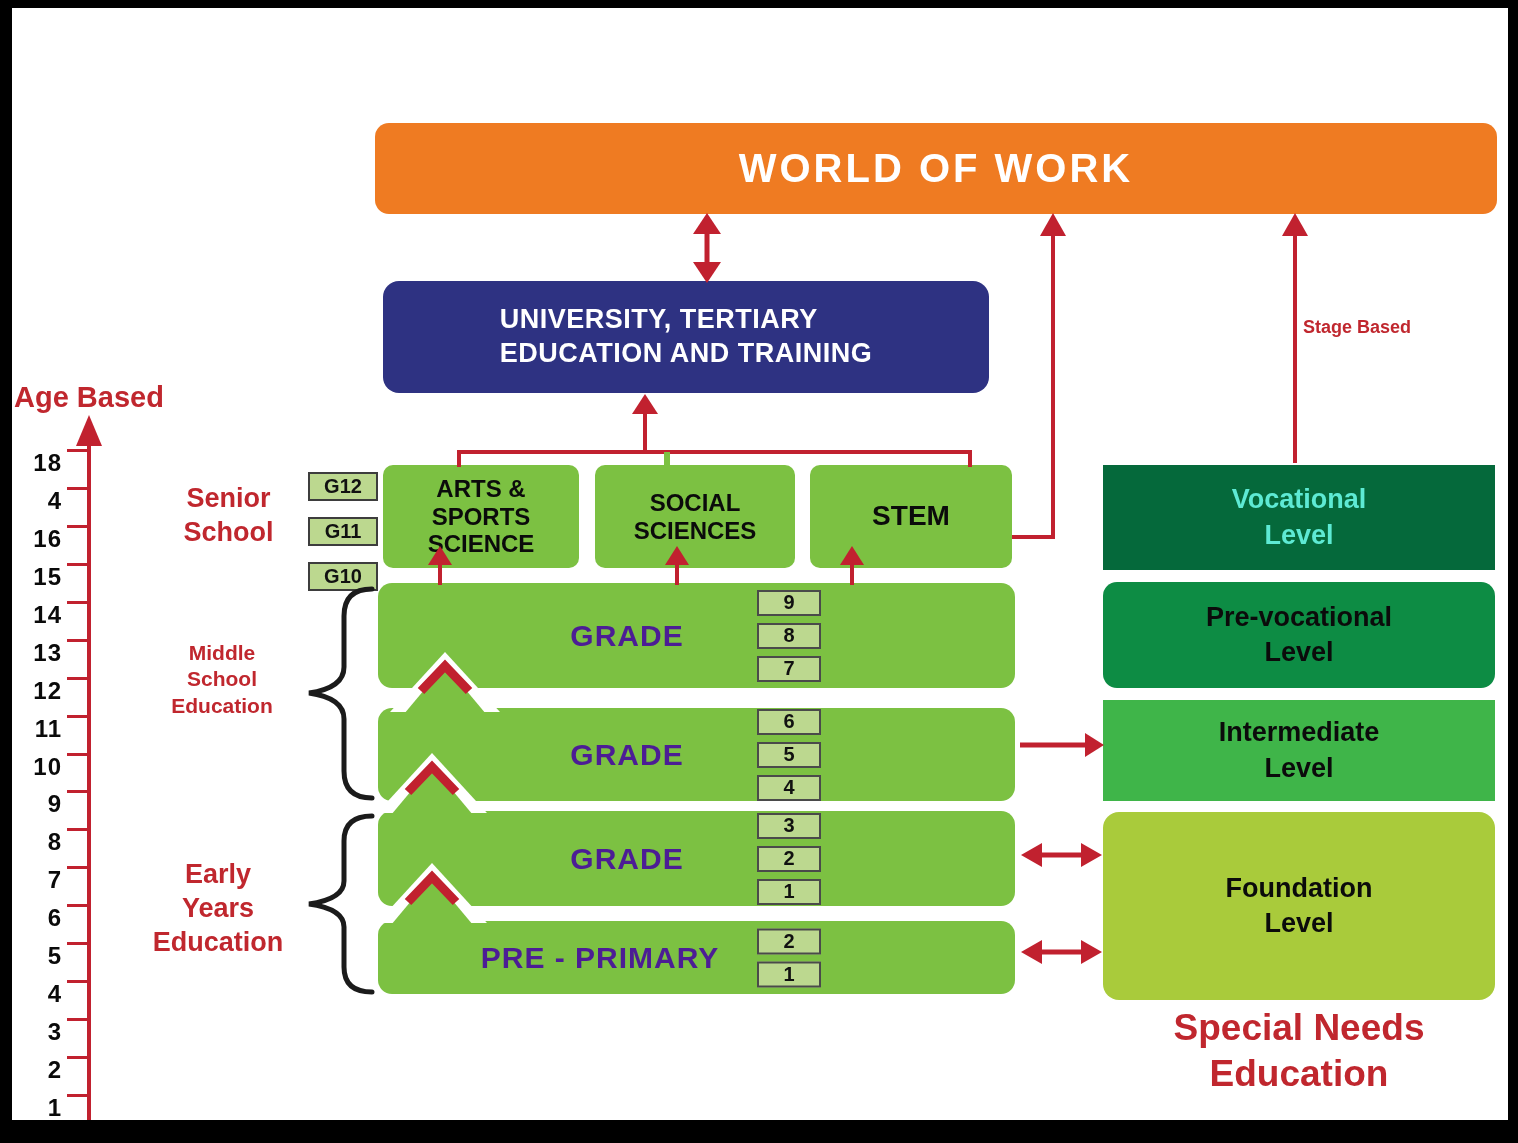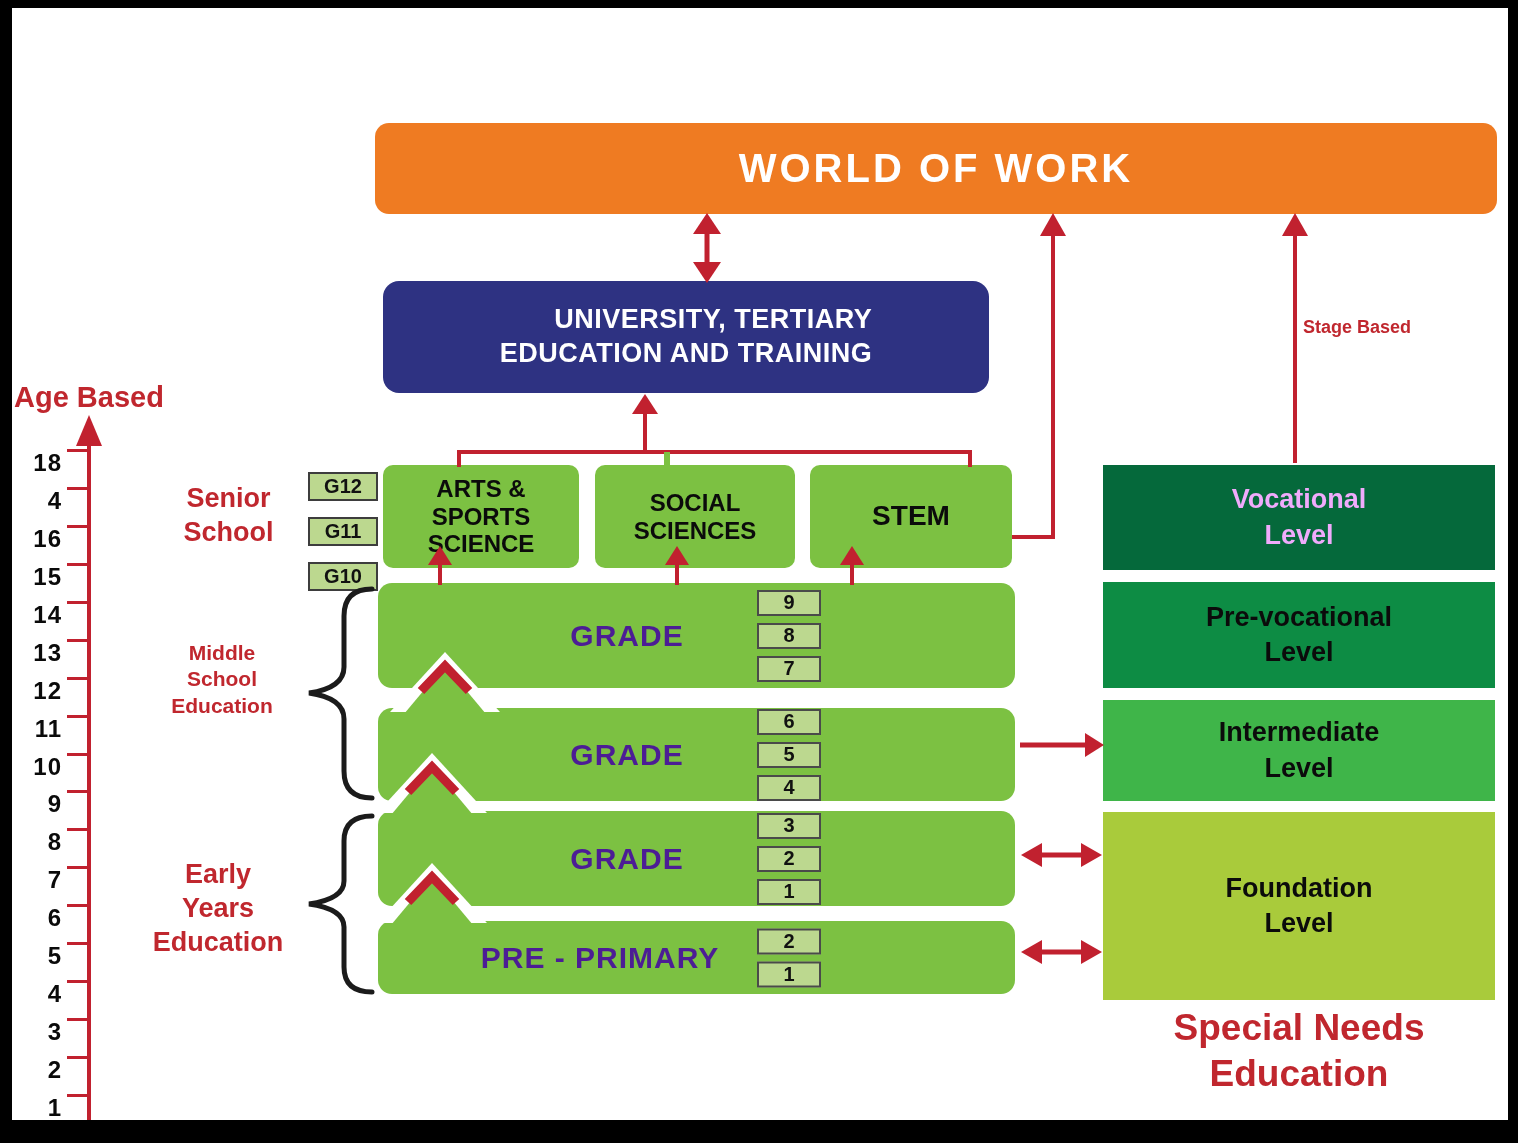--- a/index.html
+++ b/index.html
@@ -16,21 +16,21 @@
   .frame{position:absolute;background:var(--frame-black);z-index:50;}
   
   .title{left:260px;top:0;width:1140px;text-align:center;font-weight:bold;color:#121212;
          font-size:47px;line-height:1.06;letter-spacing:.5px;}
   
   .wow{left:375px;top:123px;width:1122px;height:91px;background:var(--orange);border-radius:14px;
        display:flex;align-items:center;justify-content:center;color:#fff;font-weight:bold;
        font-size:40px;letter-spacing:3px;}
   .univ{left:383px;top:281px;width:606px;height:112px;background:var(--navy);border-radius:16px;
         display:flex;align-items:center;justify-content:center;color:#fff;font-weight:bold;
-        font-size:27px;line-height:1.25;text-align:right;letter-spacing:.5px;}
+        font-size:27px;line-height:1.25;text-align:left;letter-spacing:.5px;}
   
   .track{top:465px;height:103px;background:var(--green);border-radius:10px;display:flex;
          align-items:center;justify-content:center;color:#0b0b0b;font-weight:bold;font-size:24px;
          line-height:1.15;text-align:center;}
   .track.arts{left:383px;width:196px;}
   .track.social{left:595px;width:200px;}
   .track.stem{left:810px;width:202px;font-size:28px;}
   
   .gcol{left:308px;top:472px;width:70px;display:flex;flex-direction:column;gap:16px;}
   .gchip{height:29px;background:var(--chip-green);border:2px solid #3d3d3d;box-sizing:border-box;
@@ -42,24 +42,24 @@
         letter-spacing:1px;}
   .stage.b4 .stage-label{left:62px;}
   .chipcol{position:absolute;left:379px;top:50%;transform:translateY(-50%);width:64px;
            display:flex;flex-direction:column;gap:7px;}
   .chip{height:26px;background:var(--chip-green);border:2px solid #4a4a4a;box-sizing:border-box;
         display:flex;align-items:center;justify-content:center;font-weight:bold;font-size:20px;color:#111;}
   .b1{top:583px;height:105px;} .b2{top:708px;height:93px;} .b3{top:811px;height:95px;} .b4{top:921px;height:73px;}
   
   .level{left:1103px;width:392px;display:flex;align-items:center;justify-content:center;
          font-weight:bold;font-size:27px;line-height:1.3;text-align:center;color:#0b0b0b;}
-  .level.voc{top:465px;height:105px;background:var(--dark-green);color:#f0abfc;}
-  .level.prevoc{top:582px;height:106px;background:var(--prevoc-green);}
+  .level.voc{top:465px;height:105px;background:var(--dark-green);color:#5eead4;}
+  .level.prevoc{top:582px;height:106px;background:var(--prevoc-green);border-radius:14px;}
   .level.inter{top:700px;height:101px;background:var(--inter-green);}
-  .level.found{top:812px;height:188px;background:var(--foundation-green);}
+  .level.found{top:812px;height:188px;background:var(--foundation-green);border-radius:16px;}
   
   .redlab{color:var(--label-red);font-weight:bold;text-align:center;line-height:1.25;}
   .senior-label{left:136px;top:482px;width:185px;font-size:27px;text-align:center;}
   .middle-label{left:122px;top:640px;width:200px;font-size:21px;}
   .early-label{left:118px;top:858px;width:200px;font-size:27px;}
   .agebased{left:14px;top:379px;width:220px;font-size:29px;text-align:left;}
   .stagebased{left:1303px;top:316px;width:215px;font-size:18px;text-align:left;}
   .special{left:1103px;top:1005px;width:392px;font-size:37px;line-height:1.25;}
   
   .age-row{position:absolute;left:24px;width:70px;height:26px;display:flex;align-items:flex-start;}

